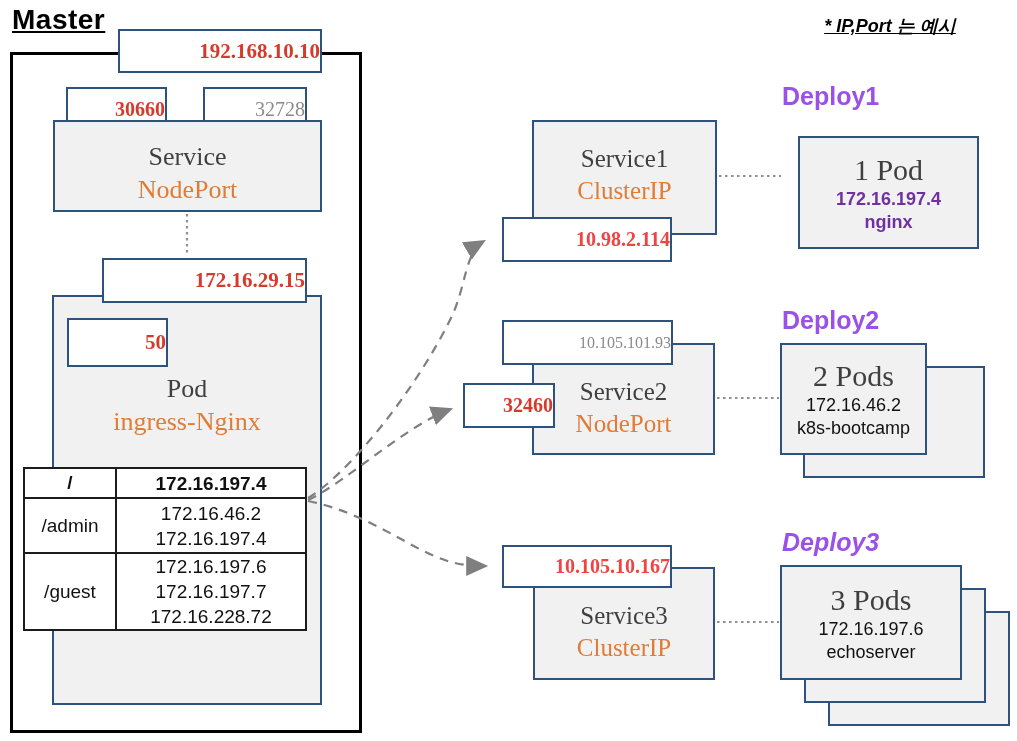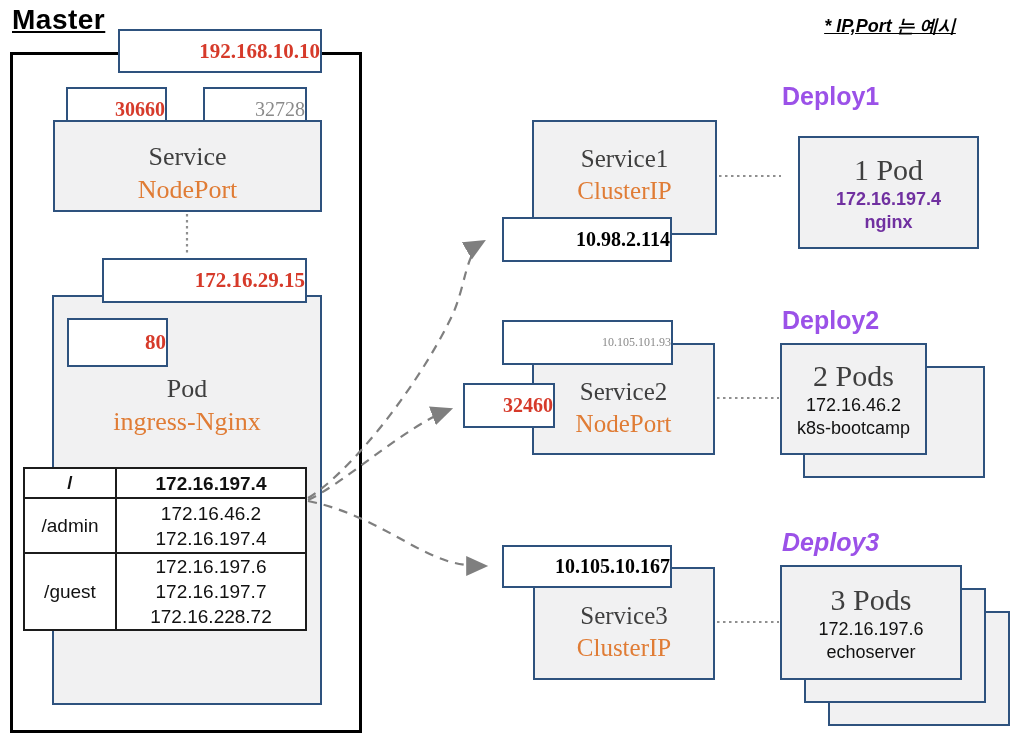--- a/index.html
+++ b/index.html
@@ -7,21 +7,21 @@
     position:relative;width:1017px;height:741px;background:#ffffff;
     font-family:"Liberation Sans",sans-serif;overflow:hidden;
   }
   .abs{position:absolute;box-sizing:border-box;}
   .serif{font-family:"Liberation Serif",serif;}
   .center{display:flex;align-items:center;justify-content:flex-end;text-align:center;}
   .col{display:flex;flex-direction:column;align-items:center;justify-content:center;text-align:center;}
 
   
   .red    {color:#d63a2a;}
-  .darkred{color:#000000;}
+  .darkred{color:#ef4444;}
   .orange {color:#e07c35;}
   .gray   {color:#8a8a8a;}
   .dark   {color:#3f3f3f;}
   .purple {color:#7030a0;}
   .vpurple{color:#9b51e8;}
 
   .blue-box {border:2px solid #2e527e;background:#f1f1f2;}
   .blue-box-w{border:2px solid #2e527e;background:#ffffff;}
 
   .master-title{left:12px;top:4px;font-size:28px;font-weight:bold;color:#000;
@@ -79,21 +79,21 @@
     <div class="serif svc-title orange">NodePort</div>
   </div>
 
   <div class="abs blue-box" style="left:52px;top:295px;width:270px;height:410px;"></div>
 
   <div class="abs blue-box-w center" style="left:102px;top:258px;width:205px;height:45px;">
     <span class="serif ip-label red">172.16.29.15</span>
   </div>
 
   <div class="abs blue-box-w center" style="left:67px;top:318px;width:101px;height:49px;">
-    <span class="serif port-label red" style="font-weight:bold;font-size:21px;">80</span>
+    <span class="serif port-label red" style="font-weight:bold;font-size:21px;">50</span>
   </div>
 
   <div class="abs col" style="left:52px;top:372px;width:270px;">
     <div class="serif svc-title dark">Pod</div>
     <div class="serif svc-title orange">ingress-Nginx</div>
   </div>
 
   <table class="route">
     <tbody>
     <tr style="height:30px;">
@@ -133,21 +133,21 @@
     <div class="serif pods-title dark">1 Pod</div>
     <div class="pod-detail purple" style="font-weight:bold;">172.16.197.4</div>
     <div class="pod-detail purple" style="font-weight:bold;">nginx</div>
   </div>
 
   <div class="abs blue-box col" style="left:532px;top:343px;width:183px;height:112px;padding-top:18px;">
     <div class="serif rsvc-title dark">Service2</div>
     <div class="serif rsvc-title orange">NodePort</div>
   </div>
   <div class="abs blue-box-w center" style="left:502px;top:320px;width:171px;height:45px;">
-    <span class="serif gray" style="font-size:12px;">10.105.101.93</span>
+    <span class="serif gray" style="font-size:16px;">10.105.101.93</span>
   </div>
   <div class="abs blue-box-w center" style="left:463px;top:383px;width:92px;height:45px;">
     <span class="serif red" style="font-size:20px;font-weight:bold;">32460</span>
   </div>
 
   <div class="abs deploy-label vpurple" style="left:782px;top:306px;">Deploy2</div>
   <div class="abs blue-box" style="left:803px;top:366px;width:182px;height:112px;"></div>
   <div class="abs blue-box col" style="left:780px;top:343px;width:147px;height:112px;">
     <div class="serif pods-title dark">2 Pods</div>
     <div class="pod-detail" style="color:#111;">172.16.46.2</div>

